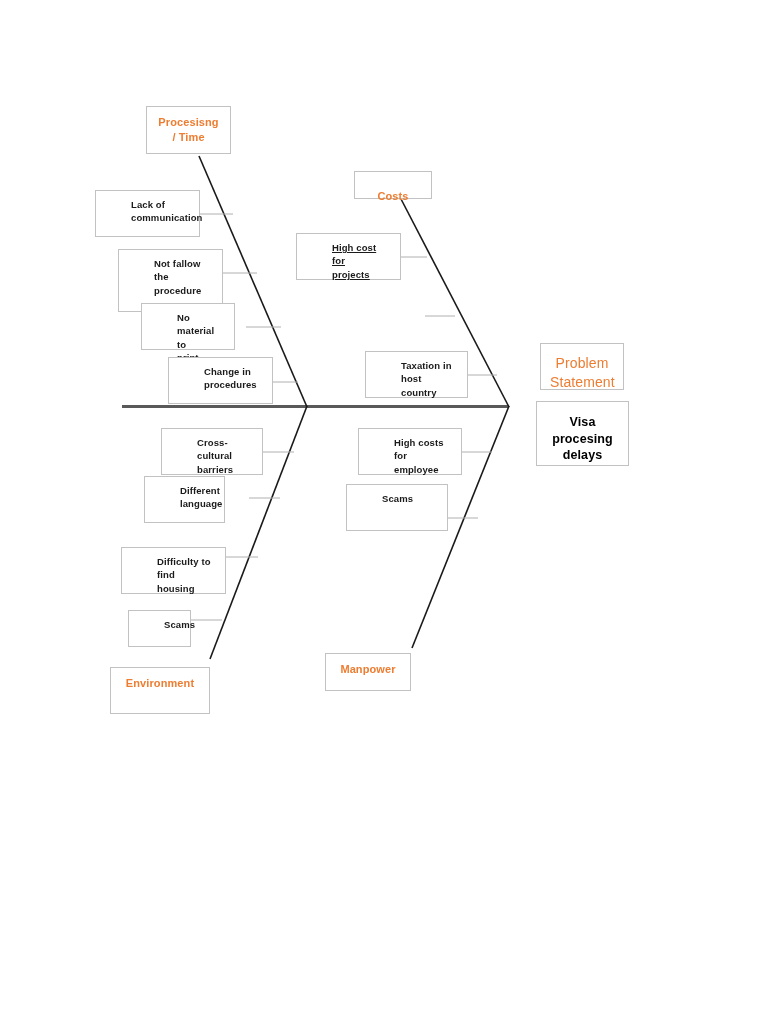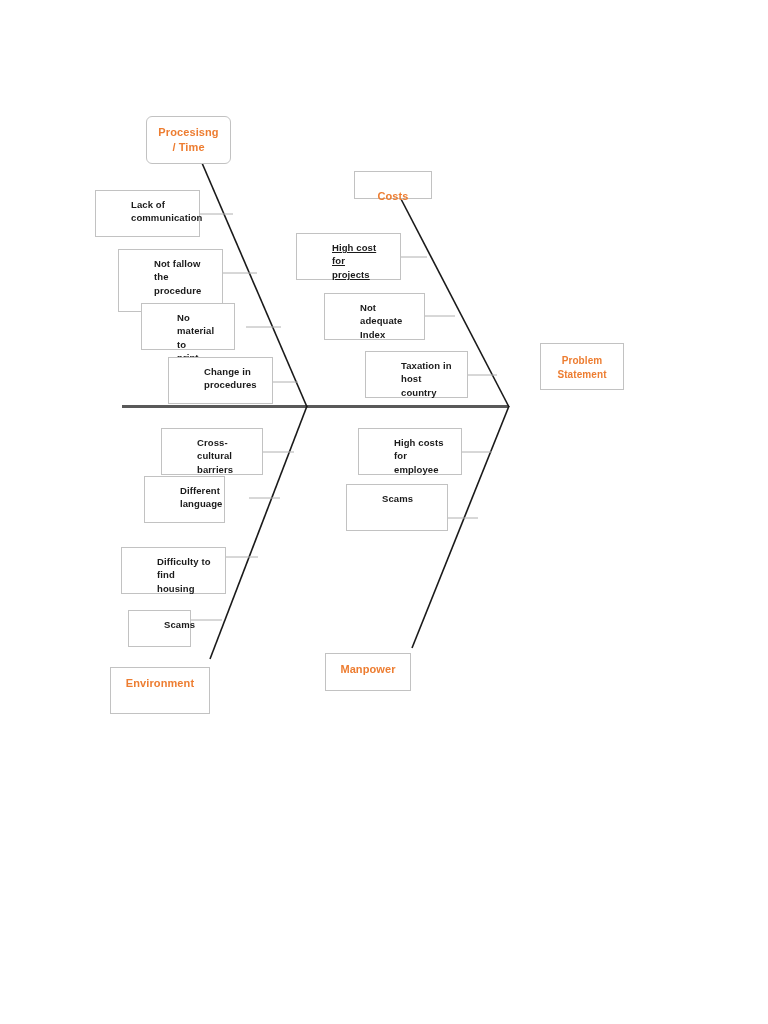--- a/index.html
+++ b/index.html
@@ -57,22 +57,22 @@
   .effect-box {
     text-align: center;
     font-weight: bold;
     font-size: 12.5px;
     line-height: 1.32;
     color: #000000;
     padding-top: 12px;
   }
   .problem-label {
     color: #ED7D31;
-    font-weight: bold;
-    font-size: 10px;
+    font-weight: normal;
+    font-size: 14px;
     text-align: center;
     line-height: 1.35;
     padding-top: 10px;
   }
 </style>
 </head>
 <body>
 
 <div id="diagram">
 
@@ -99,50 +99,50 @@
 
     <line x1="263" y1="452" x2="294" y2="452" stroke="#b0b0b0" stroke-width="1"></line>
     <line x1="249" y1="498" x2="280" y2="498" stroke="#b0b0b0" stroke-width="1"></line>
     <line x1="226" y1="557" x2="258" y2="557" stroke="#b0b0b0" stroke-width="1"></line>
     <line x1="191" y1="620" x2="222" y2="620" stroke="#b0b0b0" stroke-width="1"></line>
 
     <line x1="462" y1="452" x2="492" y2="452" stroke="#b0b0b0" stroke-width="1"></line>
     <line x1="448" y1="518" x2="478" y2="518" stroke="#b0b0b0" stroke-width="1"></line>
   </svg>
 
-  <div class="box cat-box tall" style="left:146px; top:116px; width:85px; height:48px;border-radius:6px;">Procesisng<br>/ Time</div>
+  <div class="box cat-box tall" style="left:146px; top:106px; width:85px; height:48px;">Procesisng<br>/ Time</div>
 
   <div class="box cat-box" style="left:354px; top:171px; width:78px; height:28px;">Costs</div>
 
   <div class="box cat-box" style="left:110px; top:667px; width:100px; height:47px; text-align:center; padding-top:8px;">Environment</div>
 
   <div class="box cat-box" style="left:325px; top:653px; width:86px; height:38px; text-align:center; padding-top:8px;">Manpower</div>
 
   <div class="box cause-box" style="left:95px; top:190px; width:105px; height:47px;">Lack of<br>communication</div>
 
   <div class="box cause-box" style="left:118px; top:249px; width:105px; height:63px;">Not fallow the<br>procedure</div>
 
   <div class="box cause-box" style="left:141px; top:303px; width:94px; height:47px;">No material to<br>print visas</div>
 
   <div class="box cause-box" style="left:168px; top:357px; width:105px; height:47px;">Change in<br>procedures</div>
 
   <div class="box cause-box" style="left:296px; top:233px; width:105px; height:47px;text-decoration:underline;">High cost for<br>projects</div>
 
-  <div class="box cause-box" style="left:324px; top:293px; width:101px; height:47px;">Not adequate<br>Index</div>
 
   <div class="box cause-box" style="left:365px; top:351px; width:103px; height:47px;">Taxation in host<br>country</div>
 
   <div class="box cause-box" style="left:161px; top:428px; width:102px; height:47px;">Cross-cultural<br>barriers</div>
 
   <div class="box cause-box" style="left:144px; top:476px; width:81px; height:47px;">Different language</div>
 
   <div class="box cause-box" style="left:121px; top:547px; width:105px; height:47px;">Difficulty to find<br>housing</div>
 
   <div class="box cause-box" style="left:128px; top:610px; width:63px; height:37px;">Scams</div>
 
   <div class="box cause-box" style="left:358px; top:428px; width:104px; height:47px;">High costs for<br>employee</div>
 
   <div class="box cause-box" style="left:346px; top:484px; width:102px; height:47px;">Scams</div>
 
   <div class="box problem-label" style="left:540px; top:343px; width:84px; height:47px;">Problem<br>Statement</div>
 
+  <div class="box effect-box" style="left:536px; top:401px; width:93px; height:65px;">Visa<br>procesing<br>delays</div>
 
 </div>
 
 </body></html>

